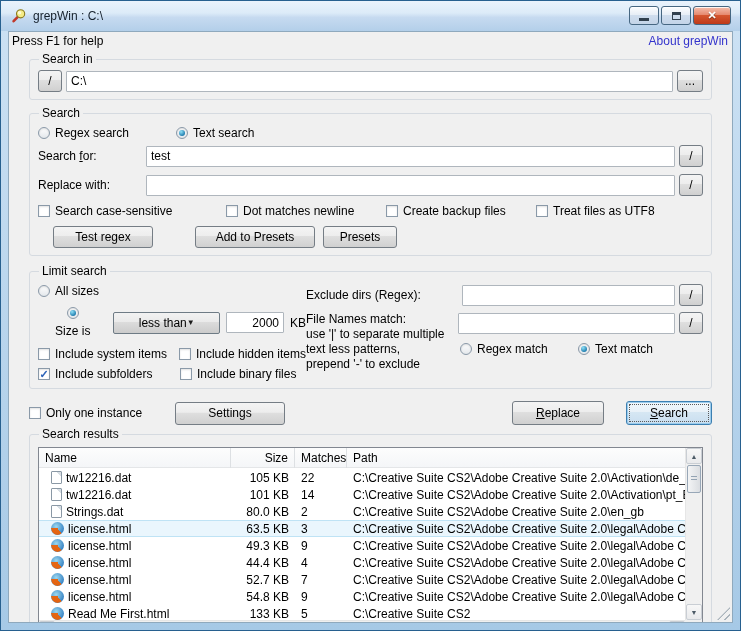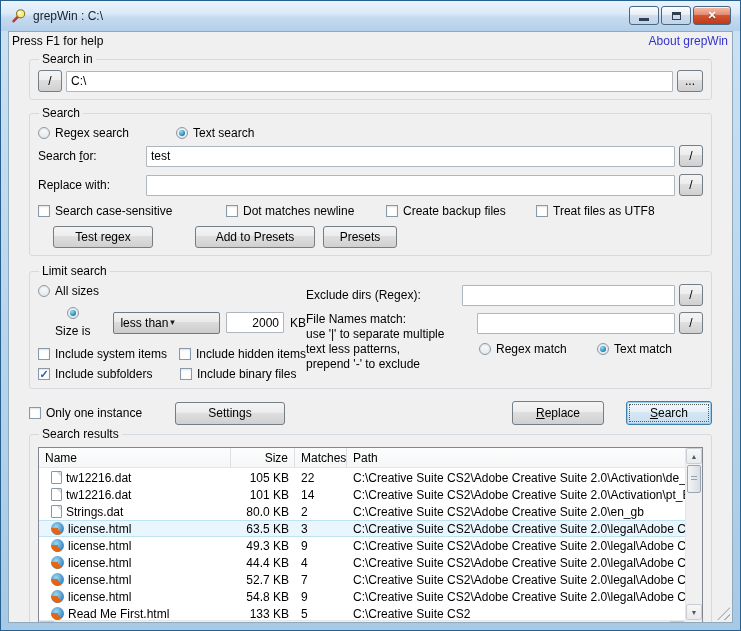--- a/index.html
+++ b/index.html
@@ -88,21 +88,21 @@
     width:12px; height:12px; flex:none; border:1px solid #8a99a8; background:#fff;
     box-shadow:inset 0 1px 2px rgba(0,0,0,.12); text-align:center;
   }
   .checkbox.checked::after {
     content:"\2713"; display:block; color:#2d63b8; font-weight:bold;
     font-size:11px; line-height:10px;
   }
 
   .dropdown {
     width:110px; height:22px; border:1px solid #6e7b85; border-radius:2px;
-    display:inline-flex; align-items:center; justify-content:flex-start;
+    display:inline-flex; align-items:center; justify-content:center;
     padding:10px 6px; cursor:pointer;
     background:linear-gradient(#f2f2f2,#eaeaea 45%,#dcdcdc 46%,#cccccc);
   }
   .dropdown .ar { font-size:8px; color:#1a1a1a; }
 
   
   .radios { margin-top:2px; gap:0; }
   .radios .ctl:first-child { width:138px; }
   .fieldrow { margin-top:5px; gap:4px; }
   .flabel { width:104px; flex:none; }
@@ -121,21 +121,21 @@
   .rightcol { flex:1; min-width:0; }
   .allsizes { margin-top:2px; }
   .sizerow { margin-top:7px; gap:6px; }
   .sizerow .ctl { width:72px;flex-direction:column; }
   .sizeinput { width:58px; text-align:right; }
   .limchecks { margin-top:9px; }
   .limchecks + .limchecks { margin-top:6px; }
   .limchecks .c1 { width:142px; }
   .rlabel { width:152px; flex:none; }
   .rrow1 { gap:4px; margin-top:2px; }
-  .rrow2 { margin-top:6px; align-items:flex-start;gap:19px; }
+  .rrow2 { margin-top:6px; align-items:flex-start; }
   .lblblock { width:152px; flex:none; line-height:15px; }
   .subcol { flex:1; min-width:0; }
   .subcol .inrow { gap:4px; }
   .matchradios { margin-top:8px; }
   .matchradios .ctl:first-child { width:118px; margin-left:2px; }
 
   
   .actionrow { display:flex; align-items:center; margin:12px 20px 0 20px; }
   .actionrow .ctl { width:140px; }
   .settings { width:110px; margin-left:6px; height:23px; }

